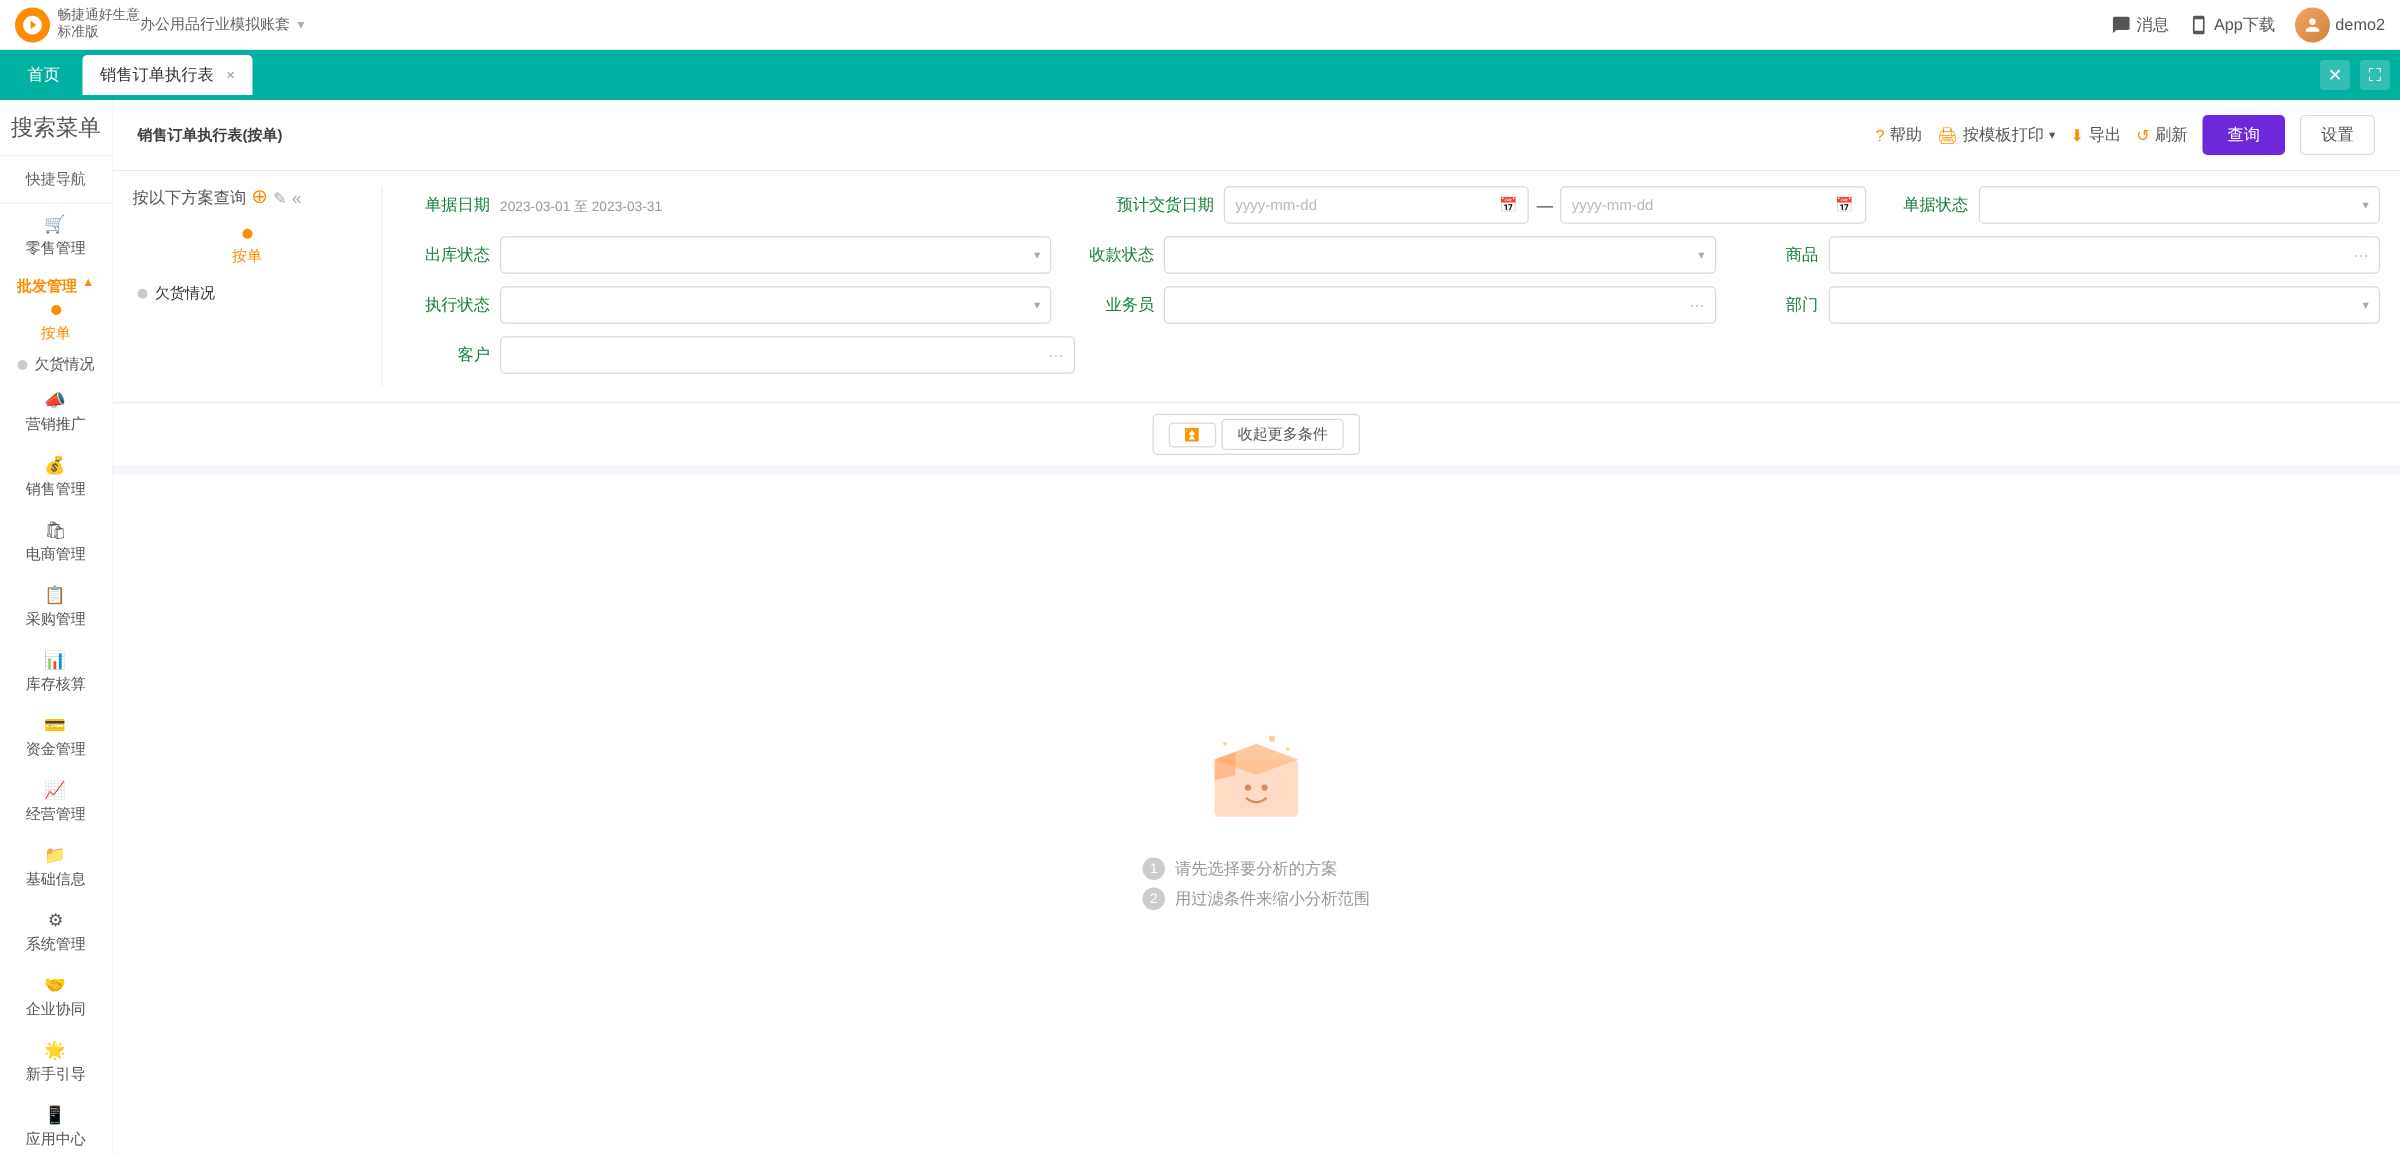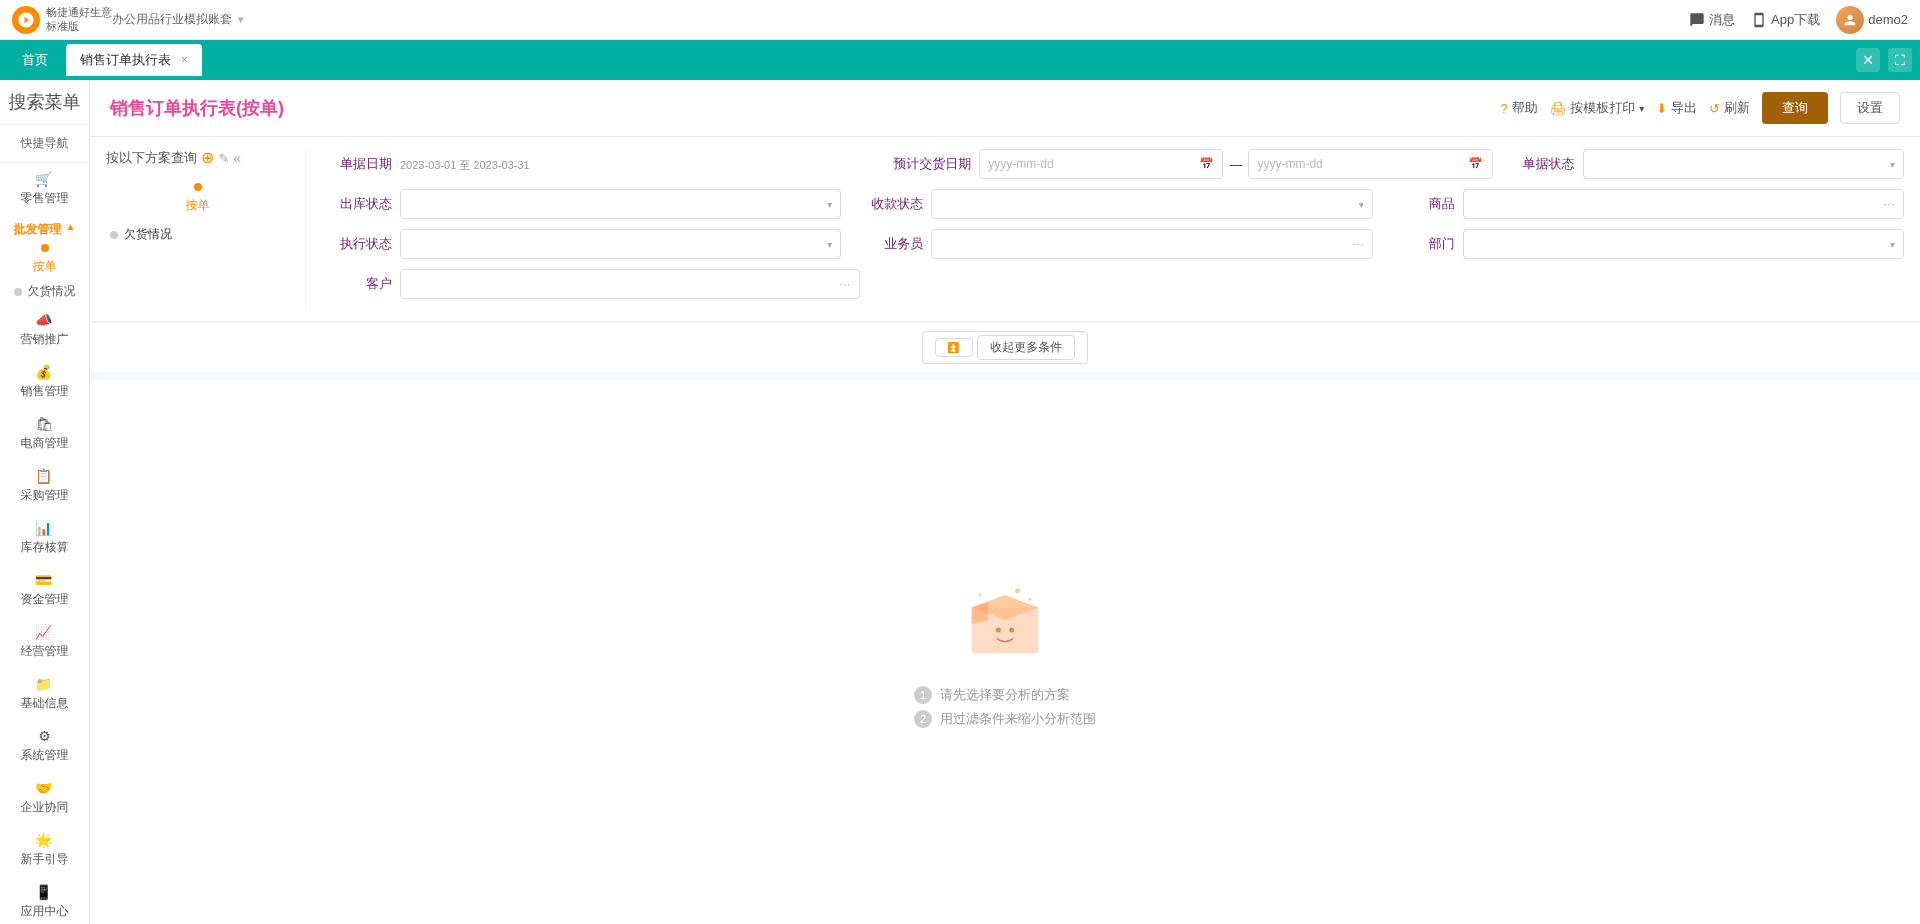--- a/index.html
+++ b/index.html
@@ -203,42 +203,42 @@
     .page-header {
       background: white;
       padding: 12px 20px 0;
       display: flex;
       align-items: center;
       justify-content: space-between;
       border-bottom: 1px solid #e8e8e8;
       flex-shrink: 0;
     }
     .page-title {
-      font-size: 18px;
+      font-size: 12px;
       font-weight: bold;
-      color: #ec4899;
+      color: #404040;
       padding-bottom: 12px;
     }
     .page-actions {
       display: flex;
       align-items: center;
       gap: 12px;
       padding-bottom: 12px;
     }
     .page-action-btn {
       display: flex;
       align-items: center;
       gap: 4px;
       font-size: 13px;
       color: #555;
       cursor: pointer;
     }
     .page-action-btn .icon { color: #ff8c00; }
     .btn-primary {
-      background: #a16207;
+      background: #6d28d9;
       color: white;
       border: none;
       padding: 6px 20px;
       border-radius: 4px;
       font-size: 13px;
       cursor: pointer;
       height: 32px;
     }
     .btn-secondary {
       background: white;
@@ -320,21 +320,21 @@
       margin-bottom: 10px;
     }
     .filter-field {
       display: flex;
       align-items: center;
       gap: 8px;
       flex: 1;
     }
     .filter-label {
       font-size: 13px;
-      color: #701a75;
+      color: #15803d;
       white-space: nowrap;
       min-width: 70px;
       text-align: right;
     }
     .filter-select {
       flex: 1;
       height: 30px;
       border: 1px solid #d9d9d9;
       border-radius: 4px;
       padding: 0 8px;

